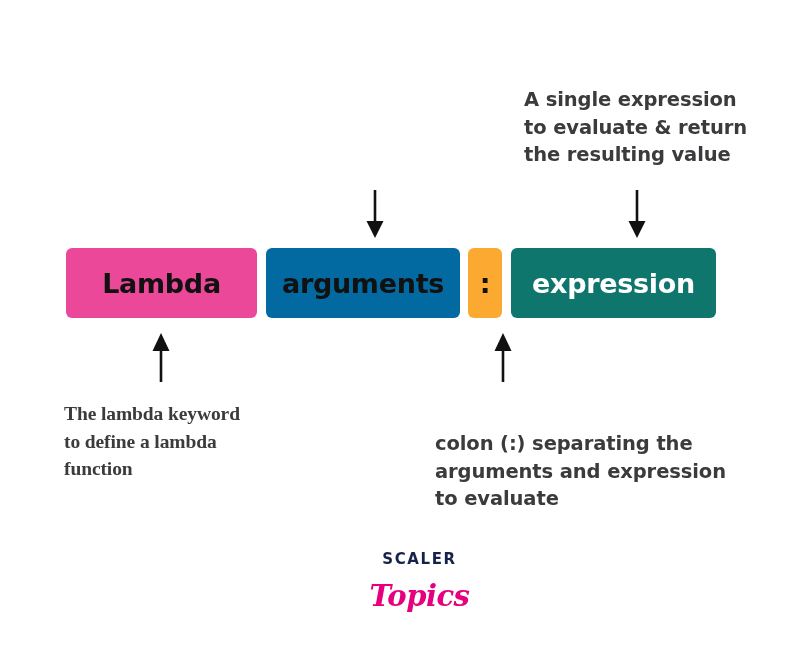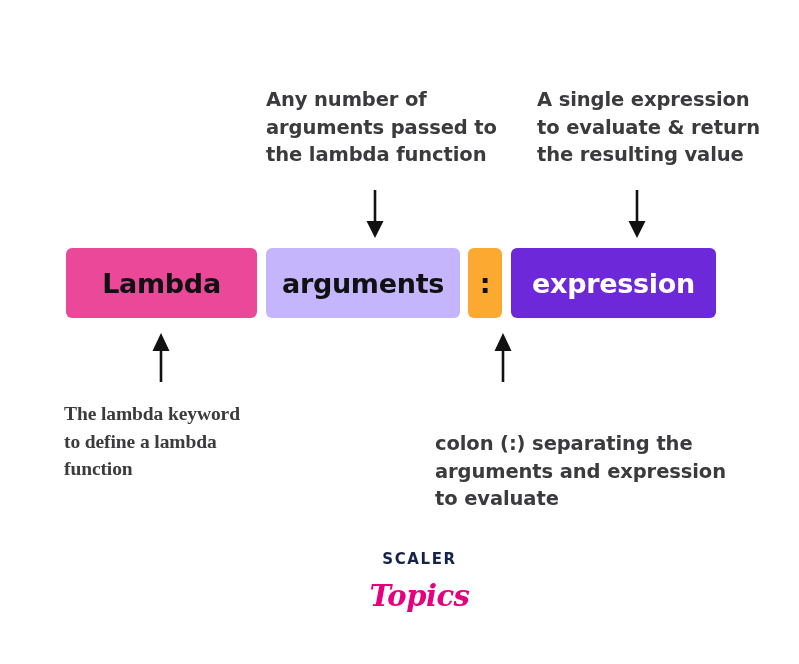--- a/index.html
+++ b/index.html
@@ -26,21 +26,21 @@
     color: #3b3b3d;
     font-family: "DejaVu Sans", sans-serif;
     font-size: 19.5px;
     font-weight: 600;
     line-height: 1.42;
     letter-spacing: -0.1px;
     white-space: pre-line;
   }
 
   #note-arguments { left: 266px; top: 86px;  width: 245px; }
-  #note-expression{ left: 537px; top: 86px;  width: 232px; }
+  #note-expression{ left: 524px; top: 86px;  width: 232px; }
   #note-lambda    { left: 64px;  top: 400px; width: 250px; font-family: Liberation Serif, serif; }
   #note-colon     { left: 435px; top: 400px; width: 305px; margin-top: 30px; }
 
   
   #syntax-row {
     position: absolute;
     left: 66px;
     top: 248px;
     height: 70px;
     display: flex;
@@ -101,23 +101,20 @@
     font-weight: bold;
     line-height: 1.05;
     letter-spacing: -0.5px;
   }
 </style>
 </head>
 <body>
 
 <div id="stage">
 
-  <div class="note" id="note-arguments">Any number of
-arguments passed to
-the lambda function</div>
 
   <div class="note" id="note-expression">A single expression
 to evaluate &amp; return
 the resulting value</div>
 
   <div class="arrow" id="arrow-to-arguments">
     <svg width="22" height="50" viewBox="0 0 22 50">
       <line x1="11" y1="0" x2="11" y2="34" stroke="#111111" stroke-width="2.6"></line>
       <polygon points="11,48 2.5,31 19.5,31" fill="#111111"></polygon>
     </svg>
@@ -127,25 +124,25 @@
     <svg width="22" height="50" viewBox="0 0 22 50">
       <line x1="11" y1="0" x2="11" y2="34" stroke="#111111" stroke-width="2.6"></line>
       <polygon points="11,48 2.5,31 19.5,31" fill="#111111"></polygon>
     </svg>
   </div>
 
   <div id="syntax-row">
 
     <div class="token" id="token-lambda" style="background:#ec4899">Lambda</div>
 
-    <div class="token" id="token-arguments" style="background:#c4b5fd">arguments</div>
+    <div class="token" id="token-arguments" style="background:#0369a1">arguments</div>
 
     <div class="token" id="token-colon" style="background:#FBA931">:</div>
 
-    <div class="token" id="token-expression" style="background:#6d28d9">expression</div>
+    <div class="token" id="token-expression" style="background:#0f766e">expression</div>
   </div>
 
   <div class="arrow" id="arrow-to-lambda">
     <svg width="22" height="52" viewBox="0 0 22 52">
       <line x1="11" y1="52" x2="11" y2="18" stroke="#111111" stroke-width="2.6"></line>
       <polygon points="11,3 2.5,21 19.5,21" fill="#111111"></polygon>
     </svg>
   </div>
 
   <div class="arrow" id="arrow-to-colon">

